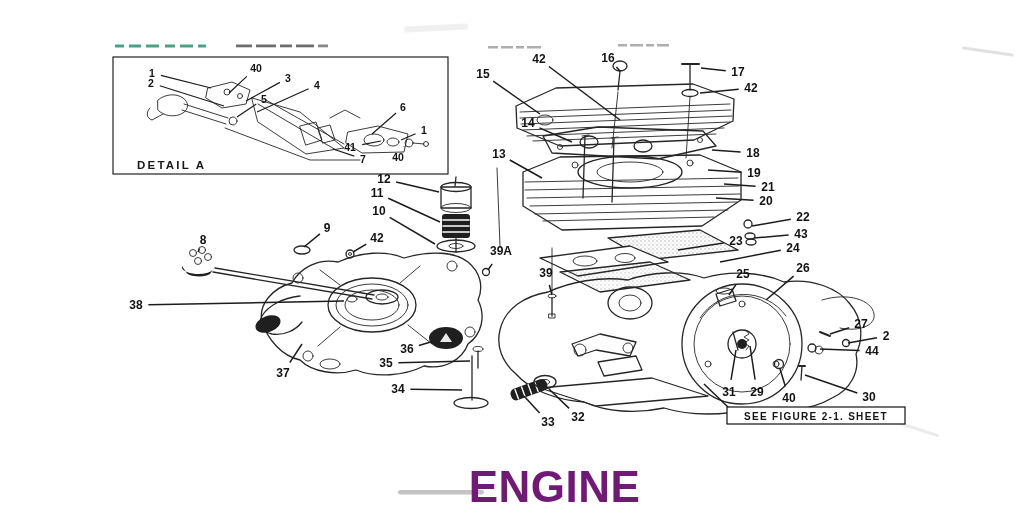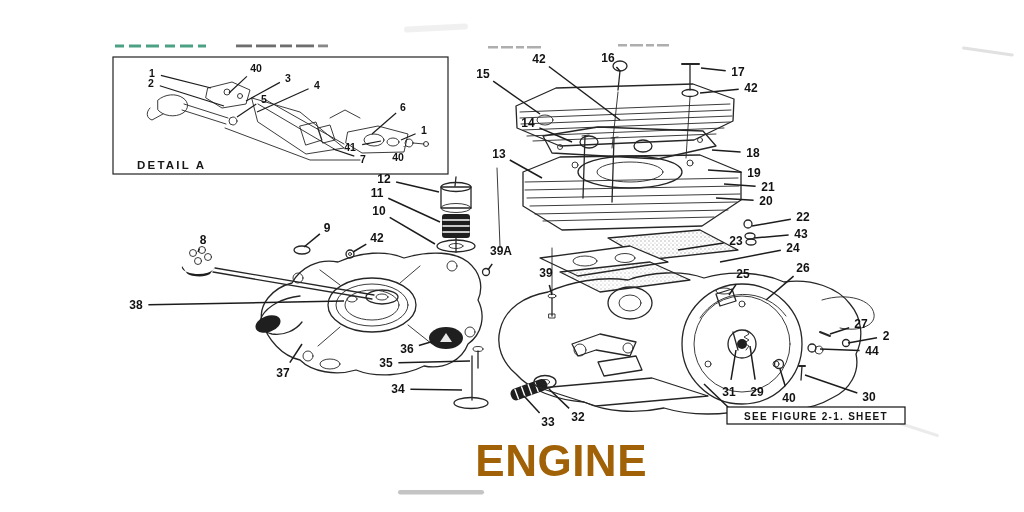--- a/index.html
+++ b/index.html
@@ -12,23 +12,23 @@
   .darkfill{fill:#1f1f1f;stroke:none;}
   .leader{stroke:#1c1c1c;stroke-width:1.5;fill:none;}
   .leader.inset{stroke-width:1.2;}
   .callout{font-family:"Liberation Sans",sans-serif;font-weight:bold;fill:#121212;text-anchor:middle;}
   .callout.main{font-size:12px;}
   .callout.inset{font-size:10.5px;}
   .detailtext{font-family:"Liberation Sans",sans-serif;font-weight:bold;font-size:11.5px;
               letter-spacing:2.2px;fill:#181818;}
   .notetext{font-family:"Liberation Sans",sans-serif;font-weight:bold;font-size:10px;
             letter-spacing:1.3px;fill:#151515;text-anchor:middle;}
-  .title{position:absolute;left:462px;top:438px;width:185px;text-align:right;
+  .title{position:absolute;left:462px;top:464px;width:185px;text-align:center;
          font-weight:bold;font-size:44px;line-height:46px;letter-spacing:0.5px;
-         color:#a16207;filter:blur(0.25px);}
+         color:#701a75;filter:blur(0.25px);}
 </style>
 </head>
 <body>
 
 <div class="page">
   <svg class="diagram" width="1024" height="512" viewBox="0 0 1024 512">
     <defs>
       <pattern id="stip" width="4" height="4" patternUnits="userSpaceOnUse">
         <circle cx="1" cy="1" r="0.7" fill="#5a5a5a"></circle>
         <circle cx="3" cy="3" r="0.6" fill="#7a7a7a"></circle>

